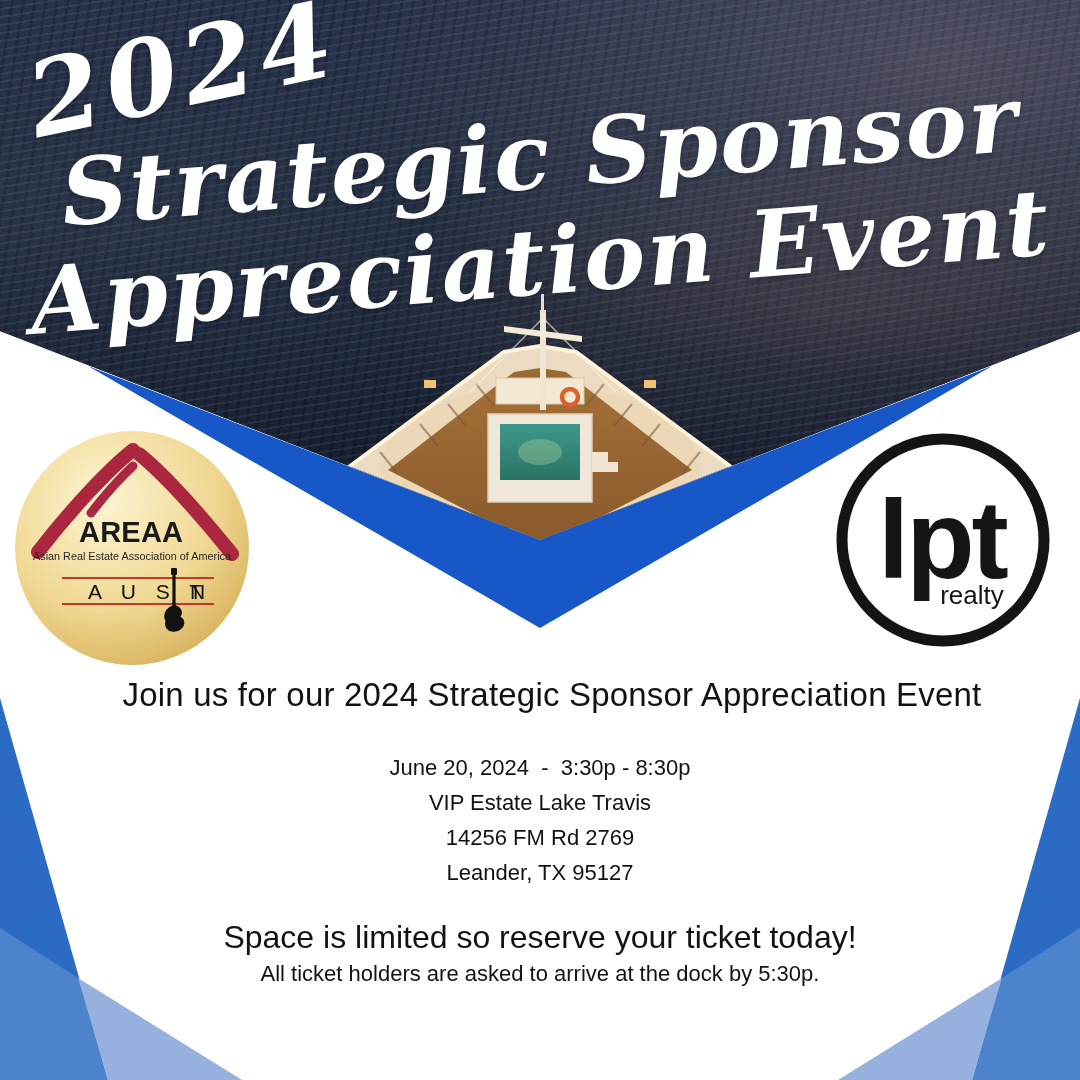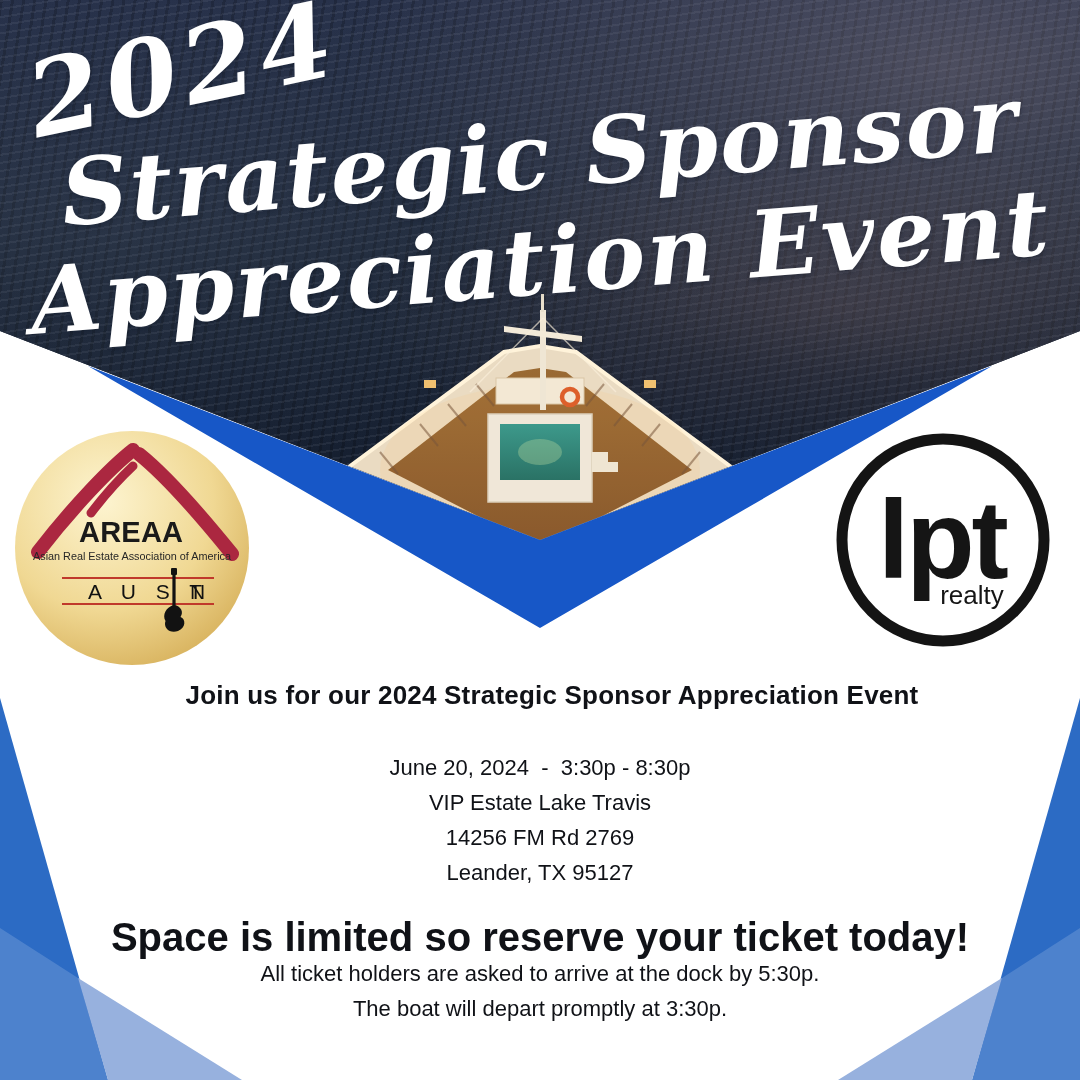--- a/index.html
+++ b/index.html
@@ -53,22 +53,22 @@
   
   .areaa-svg{position:absolute;left:14px;top:430px;}
   .lpt-svg{position:absolute;left:828px;top:428px;}
   .logo-sans{font-family:"Liberation Sans","DejaVu Sans",sans-serif;}
 
   
   .details{
     position:absolute;left:0;right:0;top:676px;text-align:center;color:#101217;
   }
   .details p{margin:0;font-size:22px;line-height:35px;white-space:pre-wrap;}
-  .details .headline{font-size:26px;line-height:38px;font-weight:bold;margin:0 0 36px 0;letter-spacing:0.2px;padding-left:24px;}
-  .details .cta{font-weight:bold;font-size:40px;line-height:38px;margin-top:28px;}
+  .details .headline{font-size:33px;line-height:38px;font-weight:normal;margin:0 0 36px 0;letter-spacing:0.2px;padding-left:24px;}
+  .details .cta{font-weight:normal;font-size:32px;line-height:38px;margin-top:28px;}
 </style>
 </head>
 <body>
 
 <div class="canvas">
 
   <div class="photo">
     <svg class="boat-svg" width="1080" height="560" viewBox="0 0 1080 560">
       <defs>
         <linearGradient id="deckg" x1="0" y1="0" x2="0" y2="1">
@@ -172,16 +172,15 @@
   </svg>
 
   <div class="details">
     <p class="headline">Join us for our 2024 Strategic Sponsor Appreciation Event</p>
     <p>June 20, 2024  -  3:30p - 8:30p</p>
     <p>VIP Estate Lake Travis</p>
     <p>14256 FM Rd 2769</p>
     <p>Leander, TX 95127</p>
     <p class="cta">Space is limited so reserve your ticket today!</p>
     <p>All ticket holders are asked to arrive at the dock by 5:30p.</p>
-    <p>The boat will depart promptly at 3:30p.</p>
   </div>
 
 </div>
 
 </body></html>

